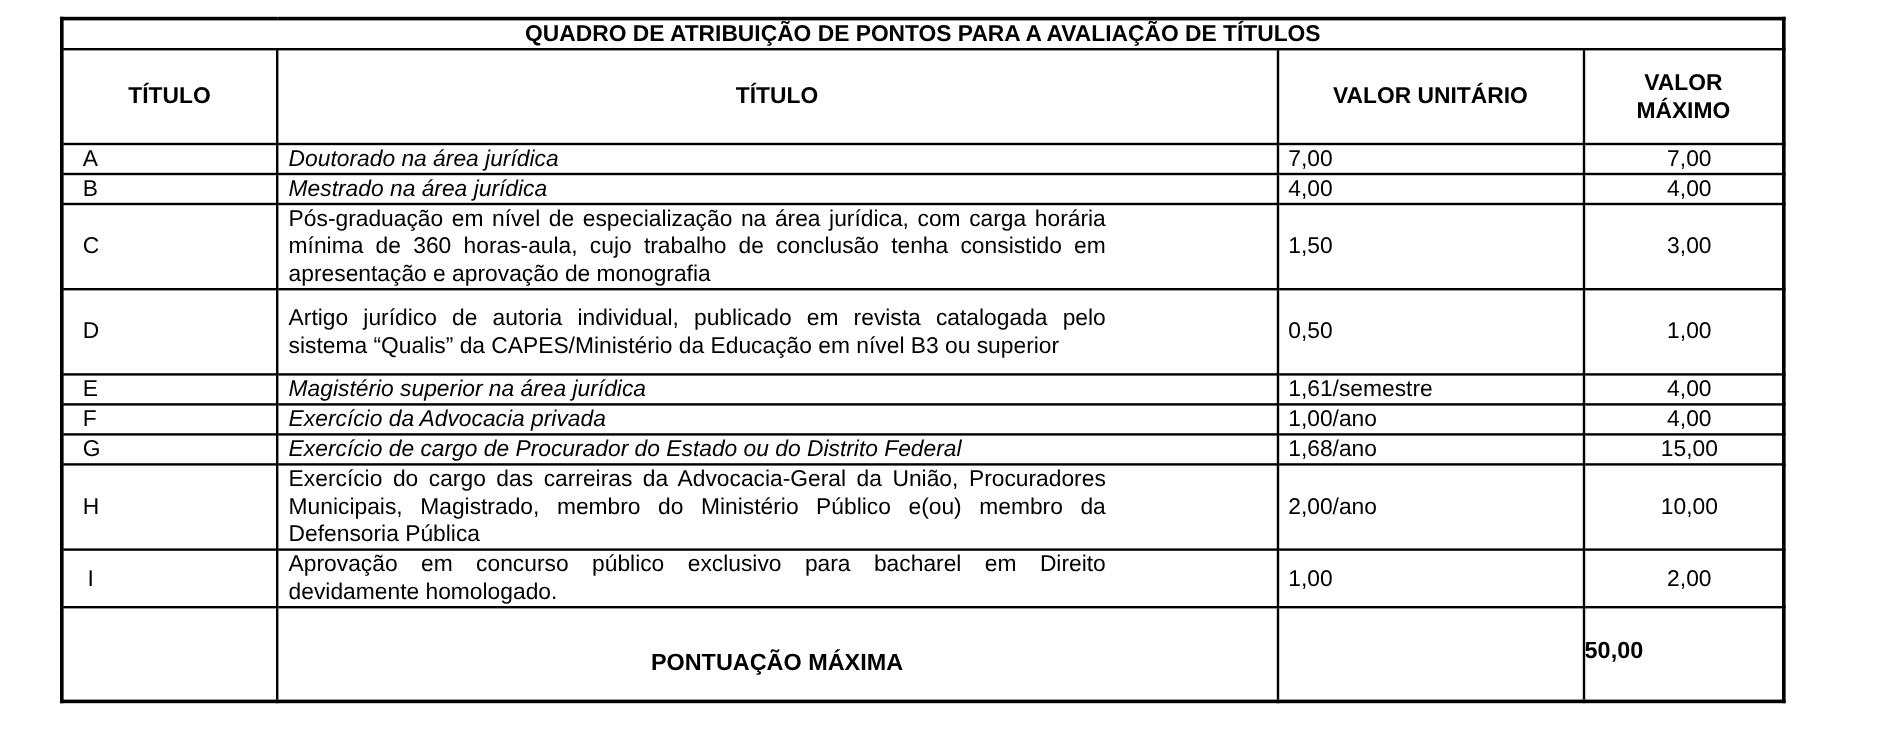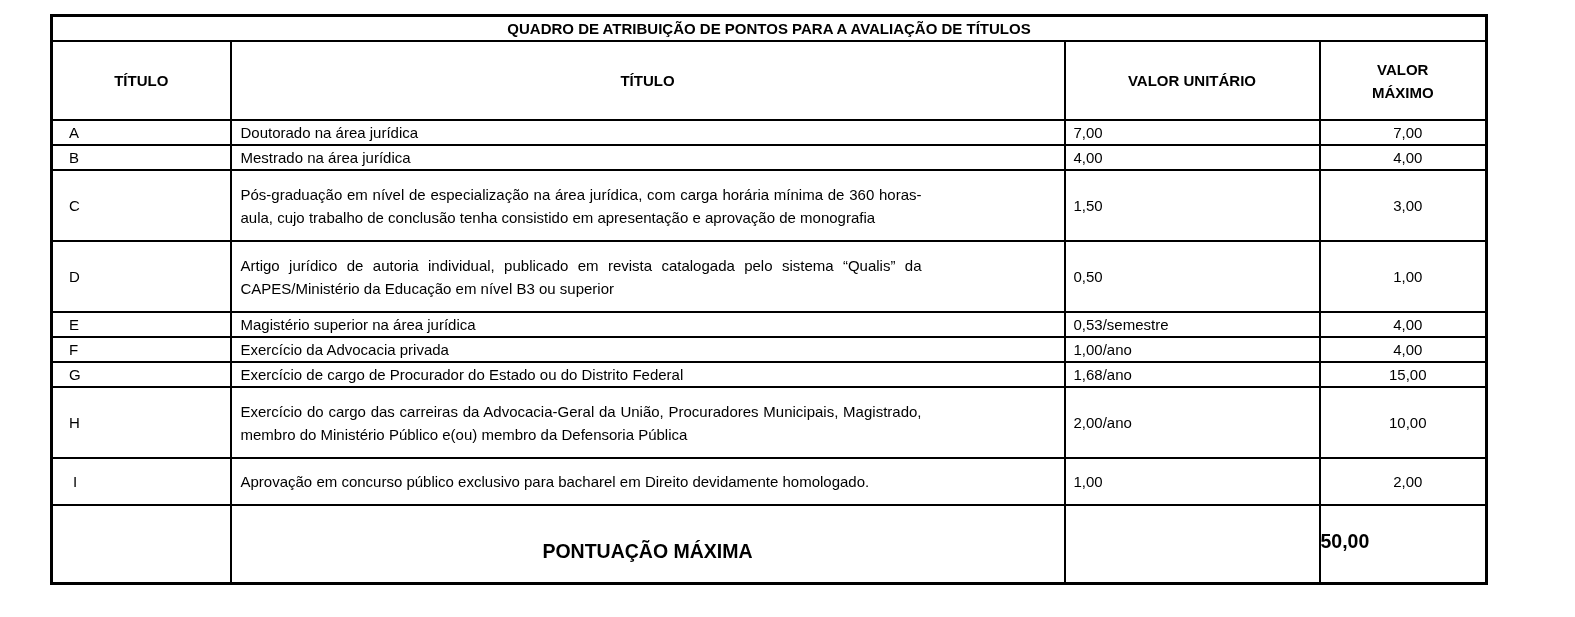--- a/index.html
+++ b/index.html
@@ -5,28 +5,28 @@
   html, body { margin: 0; padding: 0; background: #ffffff; }
   body { width: 1575px; height: 617px; position: relative; overflow: hidden;
          font-family: "Liberation Sans", sans-serif; color: #000; }
   table.grid {
     position: absolute; left: 50px; top: 14px;
     width: 1435px; border-collapse: collapse; table-layout: fixed;
     border: 3px solid #000;
   }
   table.grid td, table.grid th {
     border: 2.5px solid #000; padding: 0; vertical-align: middle;
-    font-size: 15px; line-height: 23px; overflow: hidden;
+    font-size: 19px; line-height: 23px; overflow: hidden;
   }
   th { font-weight: bold; }
   .title-row th { height: 23px; font-size: 19px; text-align: center; padding-left: 40px; }
   .head-row th { height: 77px; text-align: center; font-size: 19.5px; }
   .alinea { text-align: left; padding-left: 16px !important; }
   .titulo { text-align: justify; padding-left: 9px !important; padding-right: 142px !important; }
-  .titulo.single { text-align: left; }
+  .titulo.single { text-align: left; font-style: italic; }
   .unit { text-align: left; padding-left: 8px !important; }
   .max { text-align: center; padding-left: 10px !important; }
   .r1 { height: 22px; }
   .r3 { height: 71px; }
   .r2 { height: 47px; }
   .total td { height: 62px; margin-top: 28px; }
   .total .label { font-weight: bold; text-align: center; font-size: 19.5px; padding-top: 14px !important; }
   .total .value { font-weight: bold; text-align: left; font-size: 19.5px; padding-bottom: 6px !important; }
 </style>
 </head>
@@ -70,21 +70,21 @@
   </tr>
   <tr class="r3">
     <td class="alinea">D</td>
     <td class="titulo">Artigo jurídico de autoria individual, publicado em revista catalogada pelo sistema “Qualis” da CAPES/Ministério da Educação em nível B3 ou superior</td>
     <td class="unit">0,50</td>
     <td class="max">1,00</td>
   </tr>
   <tr class="r1">
     <td class="alinea">E</td>
     <td class="titulo single">Magistério superior na área jurídica</td>
-    <td class="unit">0,53/semestre</td>
+    <td class="unit">1,61/semestre</td>
     <td class="max">4,00</td>
   </tr>
   <tr class="r1">
     <td class="alinea">F</td>
     <td class="titulo single">Exercício da Advocacia privada</td>
     <td class="unit">1,00/ano</td>
     <td class="max">4,00</td>
   </tr>
   <tr class="r1">
     <td class="alinea">G</td>

